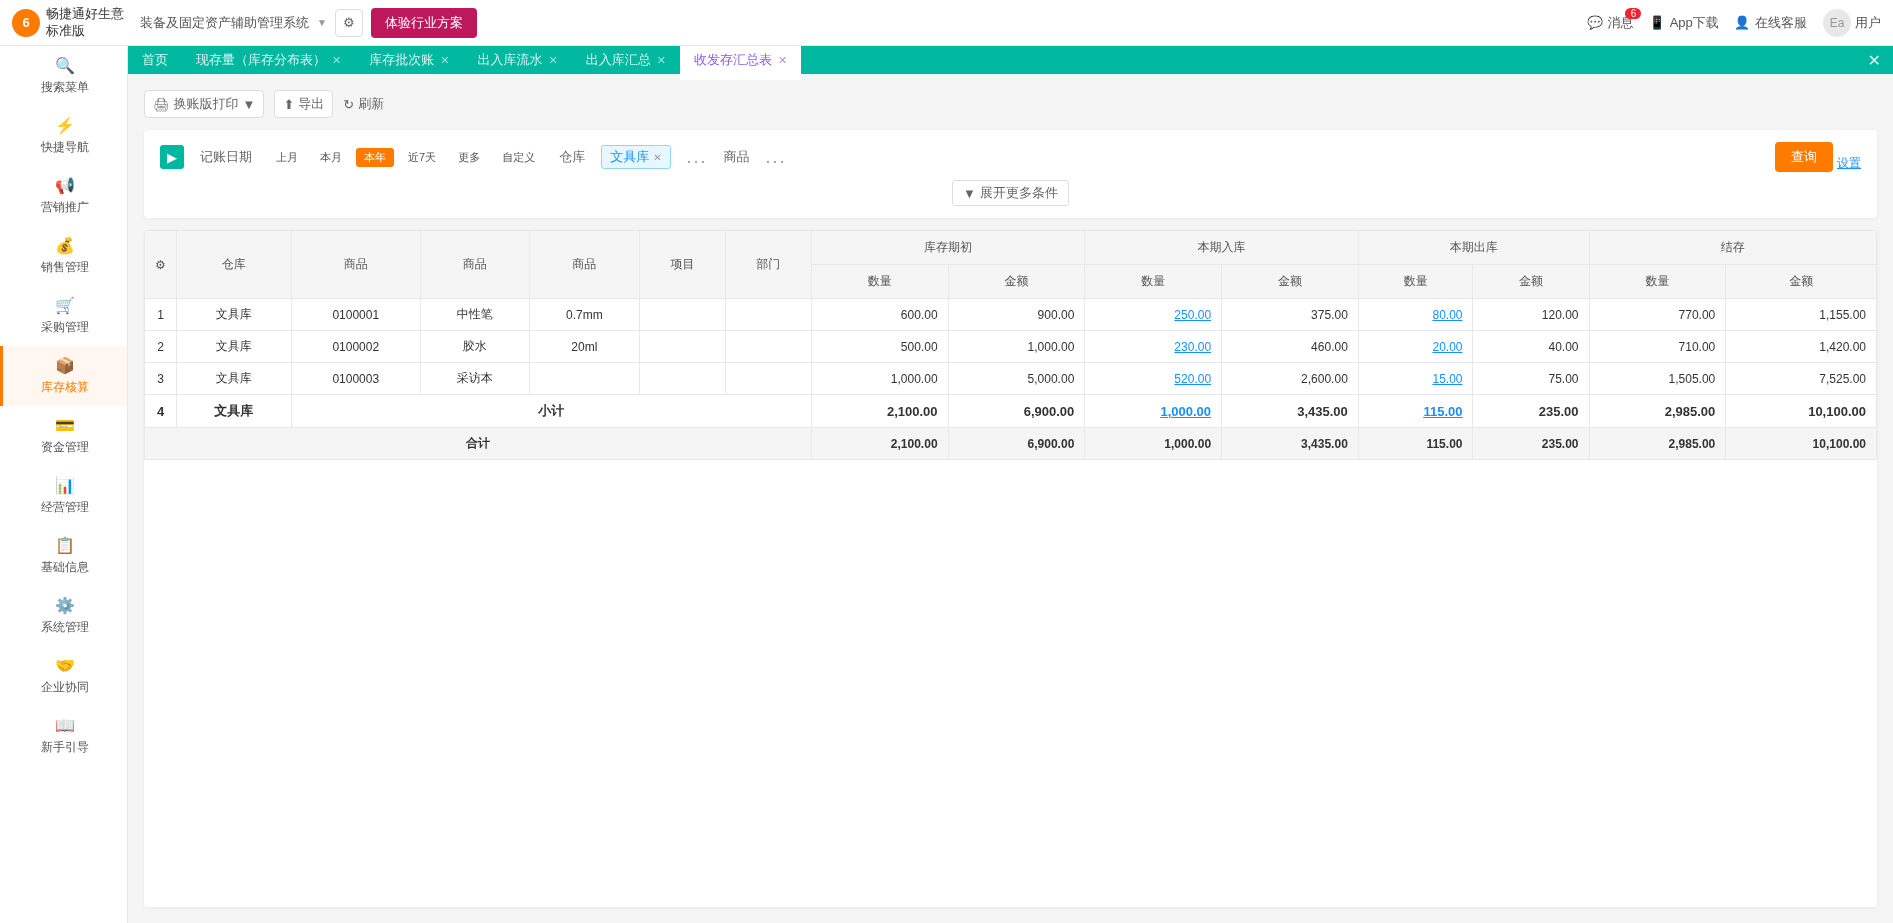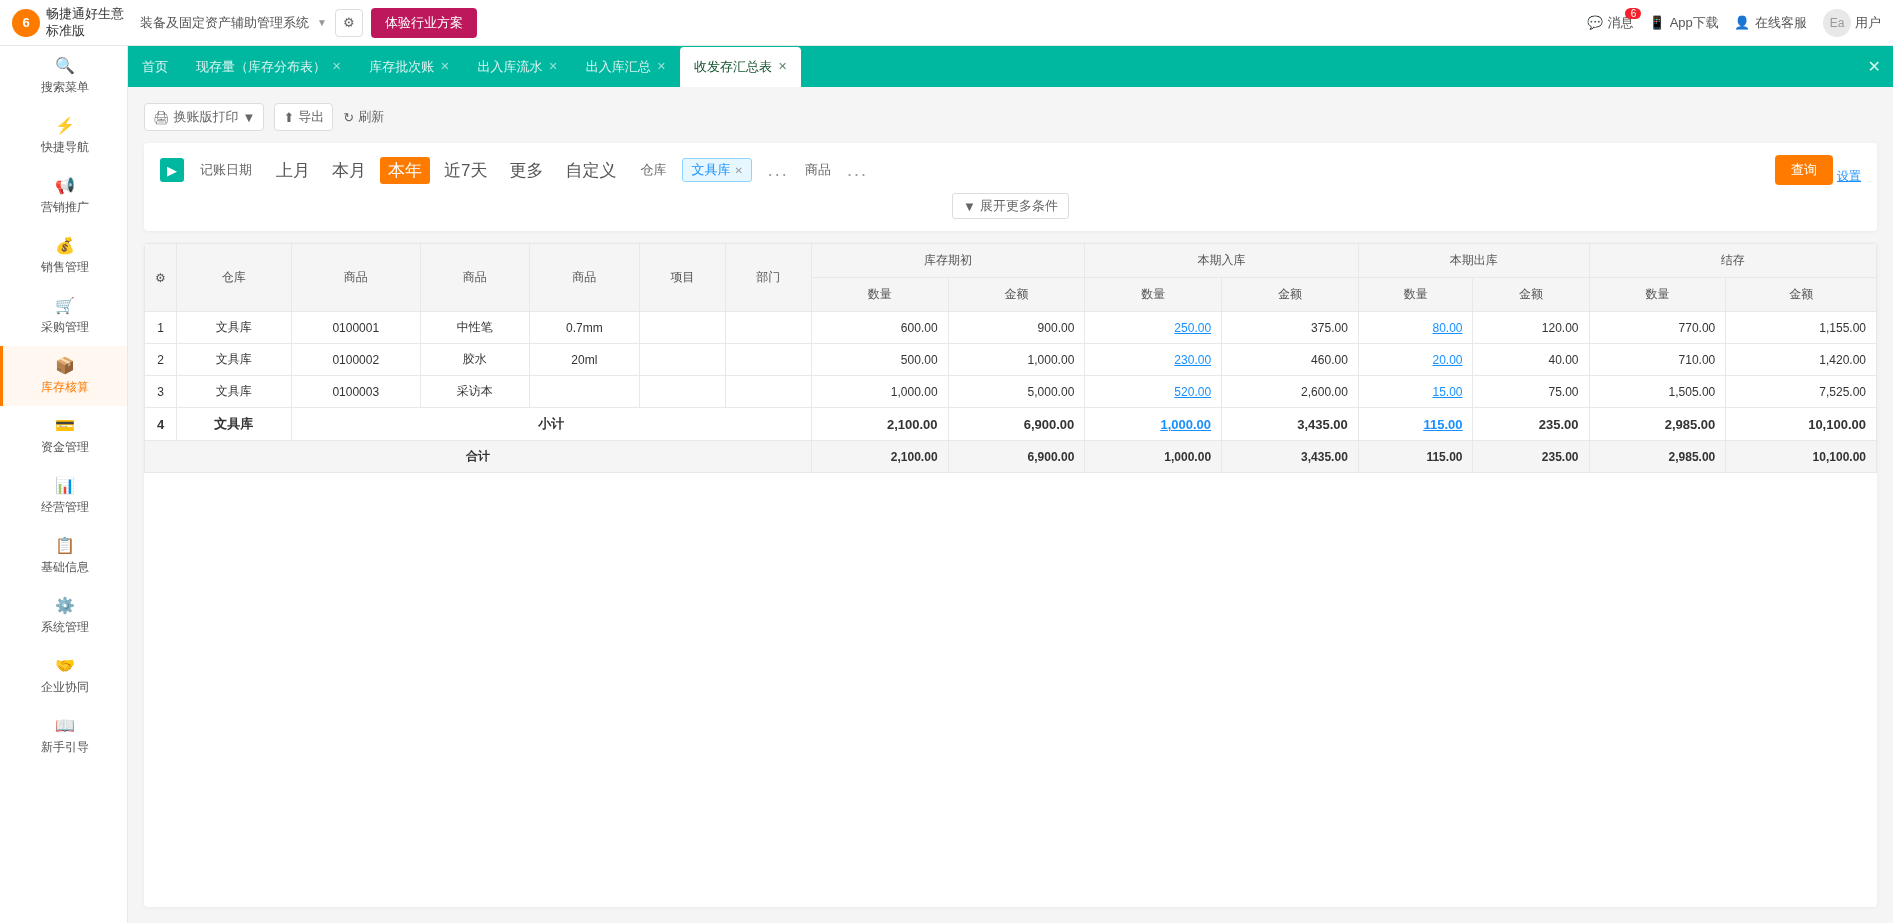--- a/index.html
+++ b/index.html
@@ -27,43 +27,43 @@
     .sidebar { width: 128px; background: #fff; border-right: 1px solid #e8e8e8; flex-shrink: 0; overflow-y: auto; }
     .sidebar-item { display: flex; flex-direction: column; align-items: center; padding: 10px 0; cursor: pointer; color: #555; gap: 4px; border-left: 3px solid transparent; }
     .sidebar-item.active { background: #fff7f0; border-left-color: #ff7b00; color: #ff7b00; }
     .sidebar-icon { font-size: 16px; }
     .sidebar-label { font-size: 12px; }
 
     
     .content-area { flex: 1; display: flex; flex-direction: column; overflow: hidden; background: #f5f5f5; }
 
     
-    .tab-bar { background: #00b8a0; display: flex; align-items: center; height: 41px; padding: 0 0; flex-shrink: 0; }
+    .tab-bar { background: #00b8a0; display: flex; align-items: center; height: 28px; padding: 0 0; flex-shrink: 0; }
     .tab-item { display: flex; align-items: center; gap: 6px; padding: 0 14px; height: 40px; color: rgba(255,255,255,0.85); cursor: pointer; font-size: 13px; white-space: nowrap; }
-    .tab-item.active { background: #fff; color: #14532d; border-radius: 4px 4px 0 0; }
+    .tab-item.active { background: #fff; color: #8b5cf6; border-radius: 4px 4px 0 0; }
     .tab-close { font-size: 11px; color: inherit; cursor: pointer; opacity: 0.7; }
     .tab-bar-end { margin-left: auto; }
     .tab-close-all { color: rgba(255,255,255,0.85); padding: 0 12px; cursor: pointer; font-size: 16px; }
 
     
     .page-content { flex: 1; overflow-y: auto; padding: 16px; display: flex; flex-direction: column; gap: 12px; }
 
     
     .page-title-bar { display: flex; align-items: center; justify-content: space-between; }
     .page-title { font-size: 15px; color: #333; font-weight: bold; }
     .page-actions { display: flex; align-items: center; gap: 10px; }
     .action-btn { display: flex; align-items: center; gap: 4px; color: #666; cursor: pointer; font-size: 13px; padding: 4px 8px; border: 1px solid #ddd; border-radius: 4px; background: #fff; }
     .refresh-btn { display: flex; align-items: center; gap: 4px; color: #666; cursor: pointer; font-size: 13px; }
 
     
     .filter-panel { background: #fff; border-radius: 4px; padding: 12px 16px; display: flex; flex-direction: column; gap: 8px; box-shadow: 0 1px 4px rgba(0,0,0,0.05); }
     .filter-row { display: flex; align-items: center; gap: 16px; flex-wrap: wrap; }
     .filter-label { color: #666; white-space: nowrap; }
     .date-shortcuts { display: flex; align-items: center; gap: 6px; }
-    .date-btn { padding: 2px 8px; border-radius: 3px; cursor: pointer; color: #555; font-size: 17px; }
+    .date-btn { padding: 2px 8px; border-radius: 3px; cursor: pointer; color: #555; font-size: 11px; }
     .date-btn.active { background: #ff7b00; color: #fff; }
     .date-range { color: #999; font-size: 11px; }
     .filter-tag { display: flex; align-items: center; gap: 4px; background: #e6f7ff; border: 1px solid #91d5ff; border-radius: 3px; padding: 2px 8px; font-size: 12px; color: #1890ff; }
     .filter-tag-close { cursor: pointer; color: #999; font-size: 10px; }
     .filter-more { color: #999; cursor: pointer; font-size: 18px; letter-spacing: 2px; }
     .expand-btn { display: flex; align-items: center; gap: 4px; color: #666; cursor: pointer; font-size: 12px; border: 1px solid #ddd; background: #fff; border-radius: 3px; padding: 3px 10px; }
     .query-btn { background: #ff7b00; color: #fff; border: none; border-radius: 4px; padding: 6px 16px; cursor: pointer; font-size: 13px; white-space: nowrap; }
     .settings-link { color: #1890ff; cursor: pointer; font-size: 12px; text-decoration: underline; }
 
     

